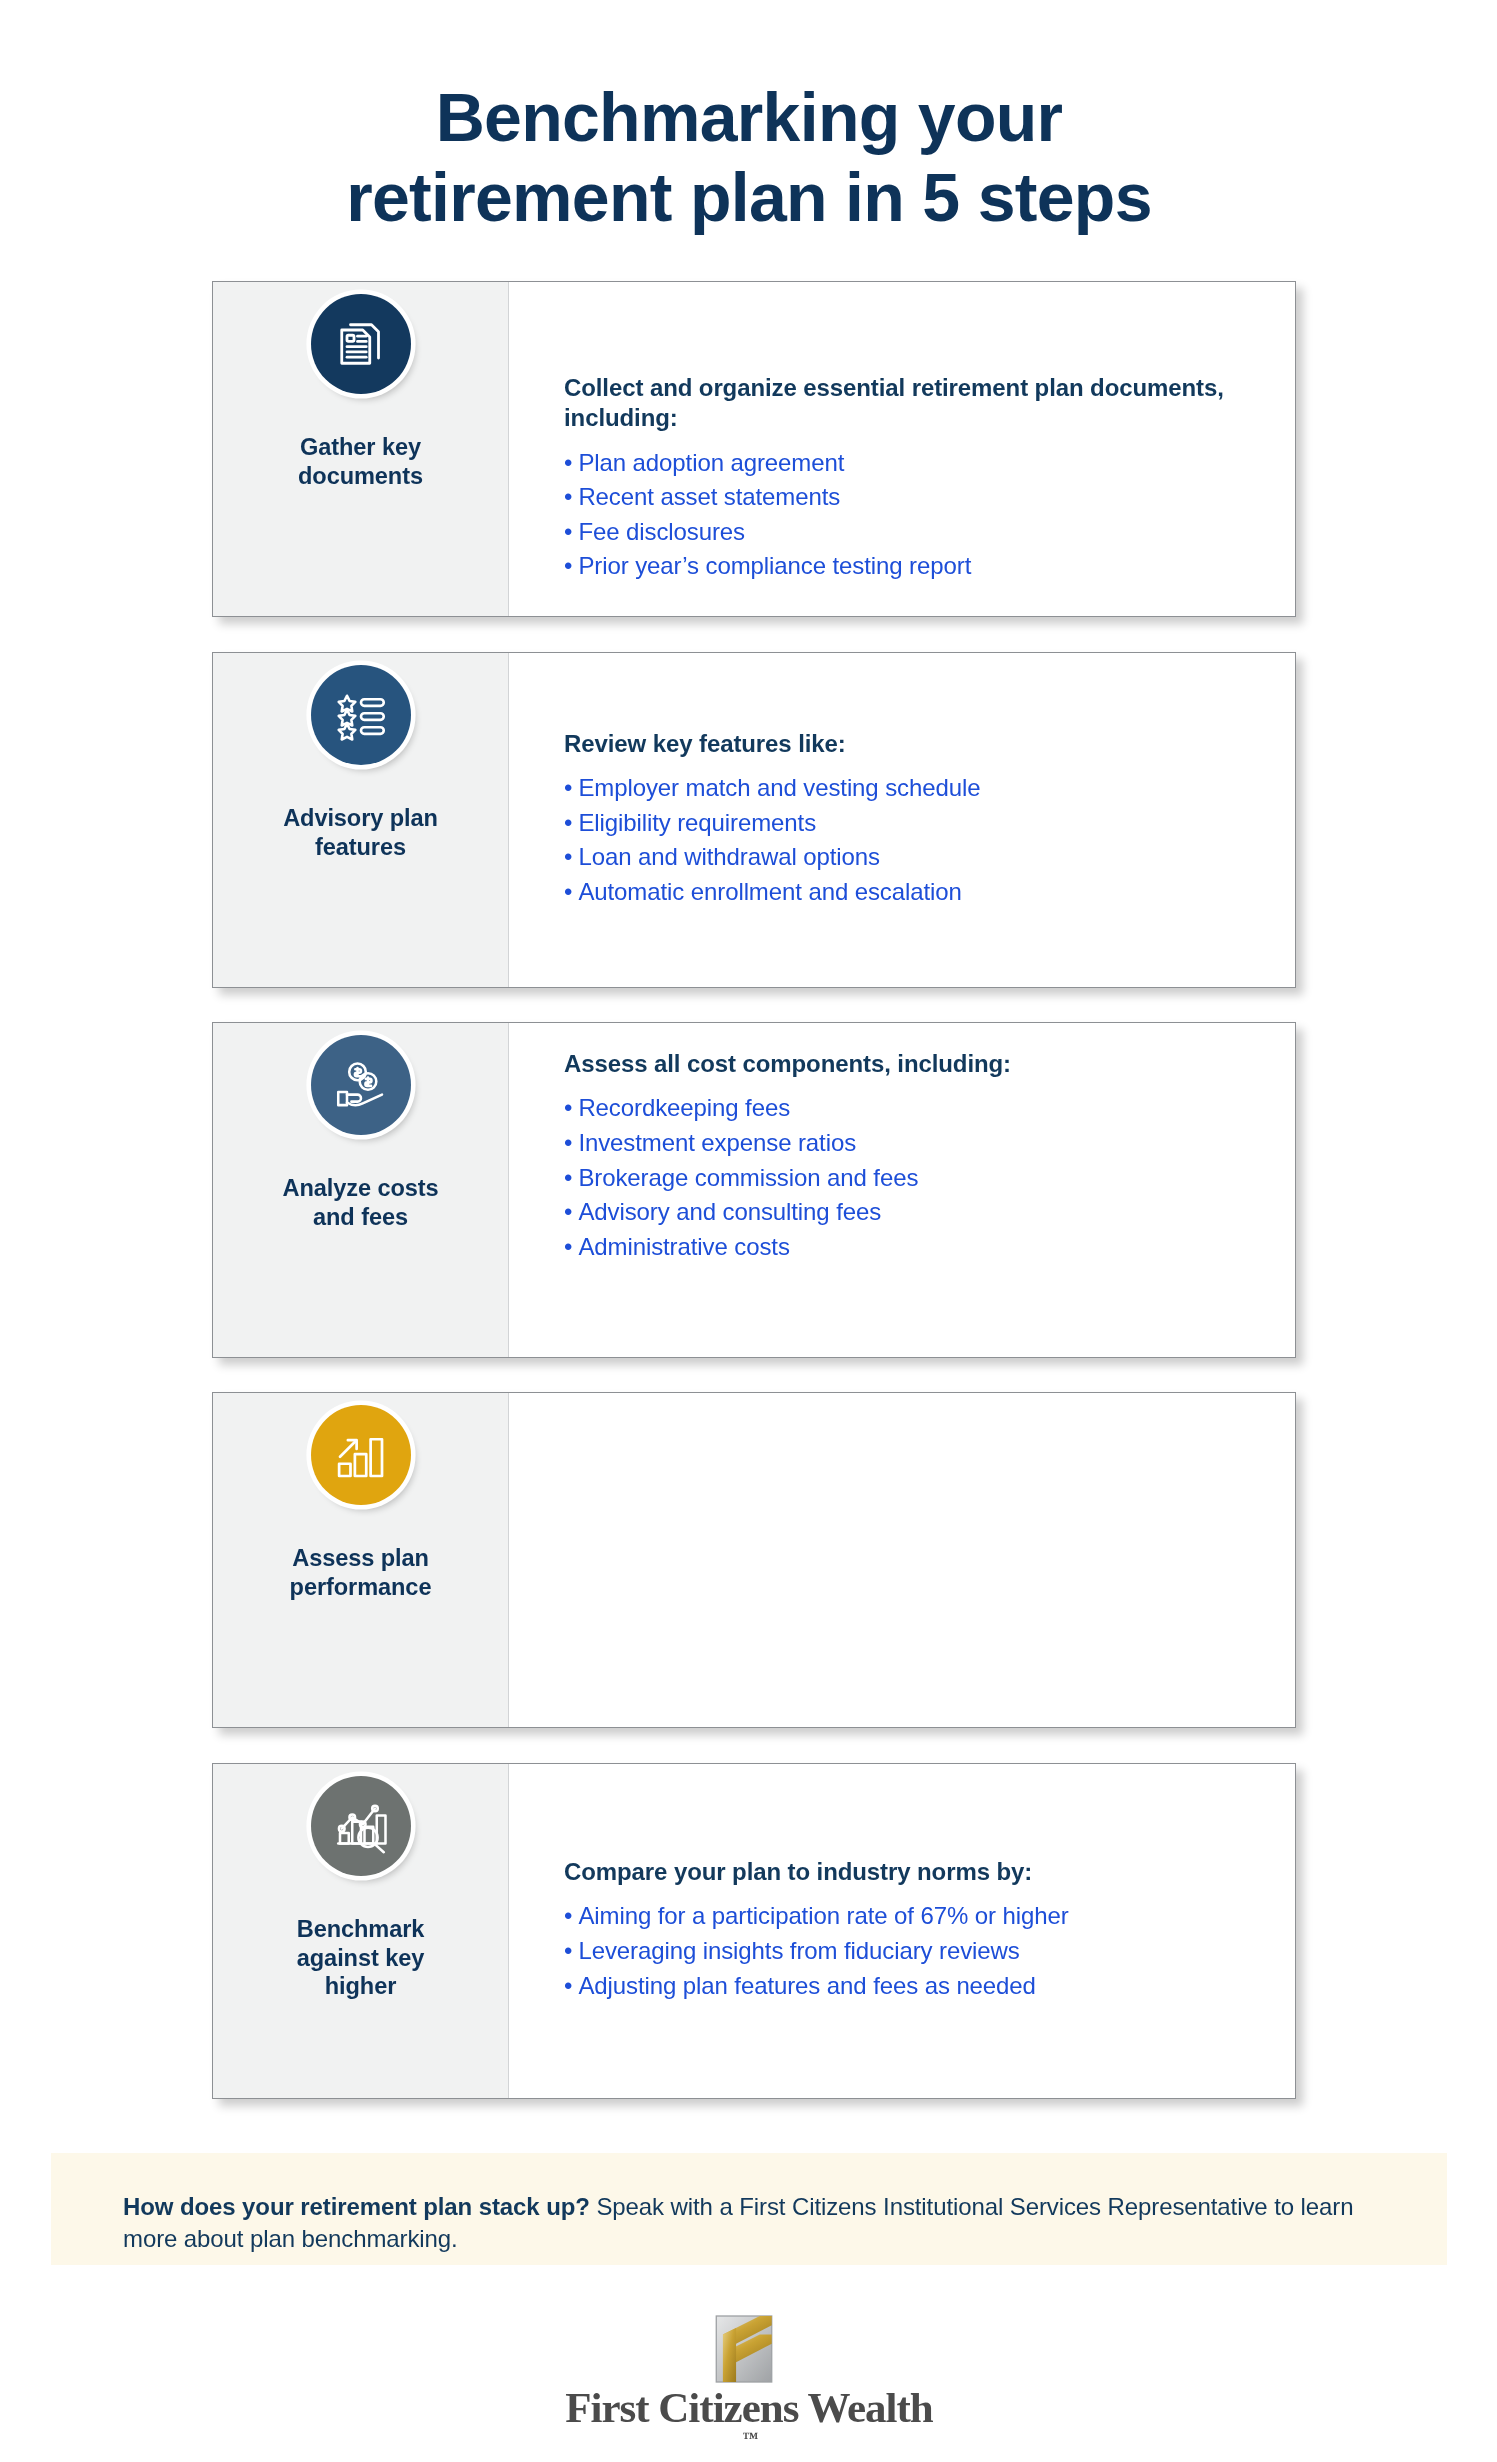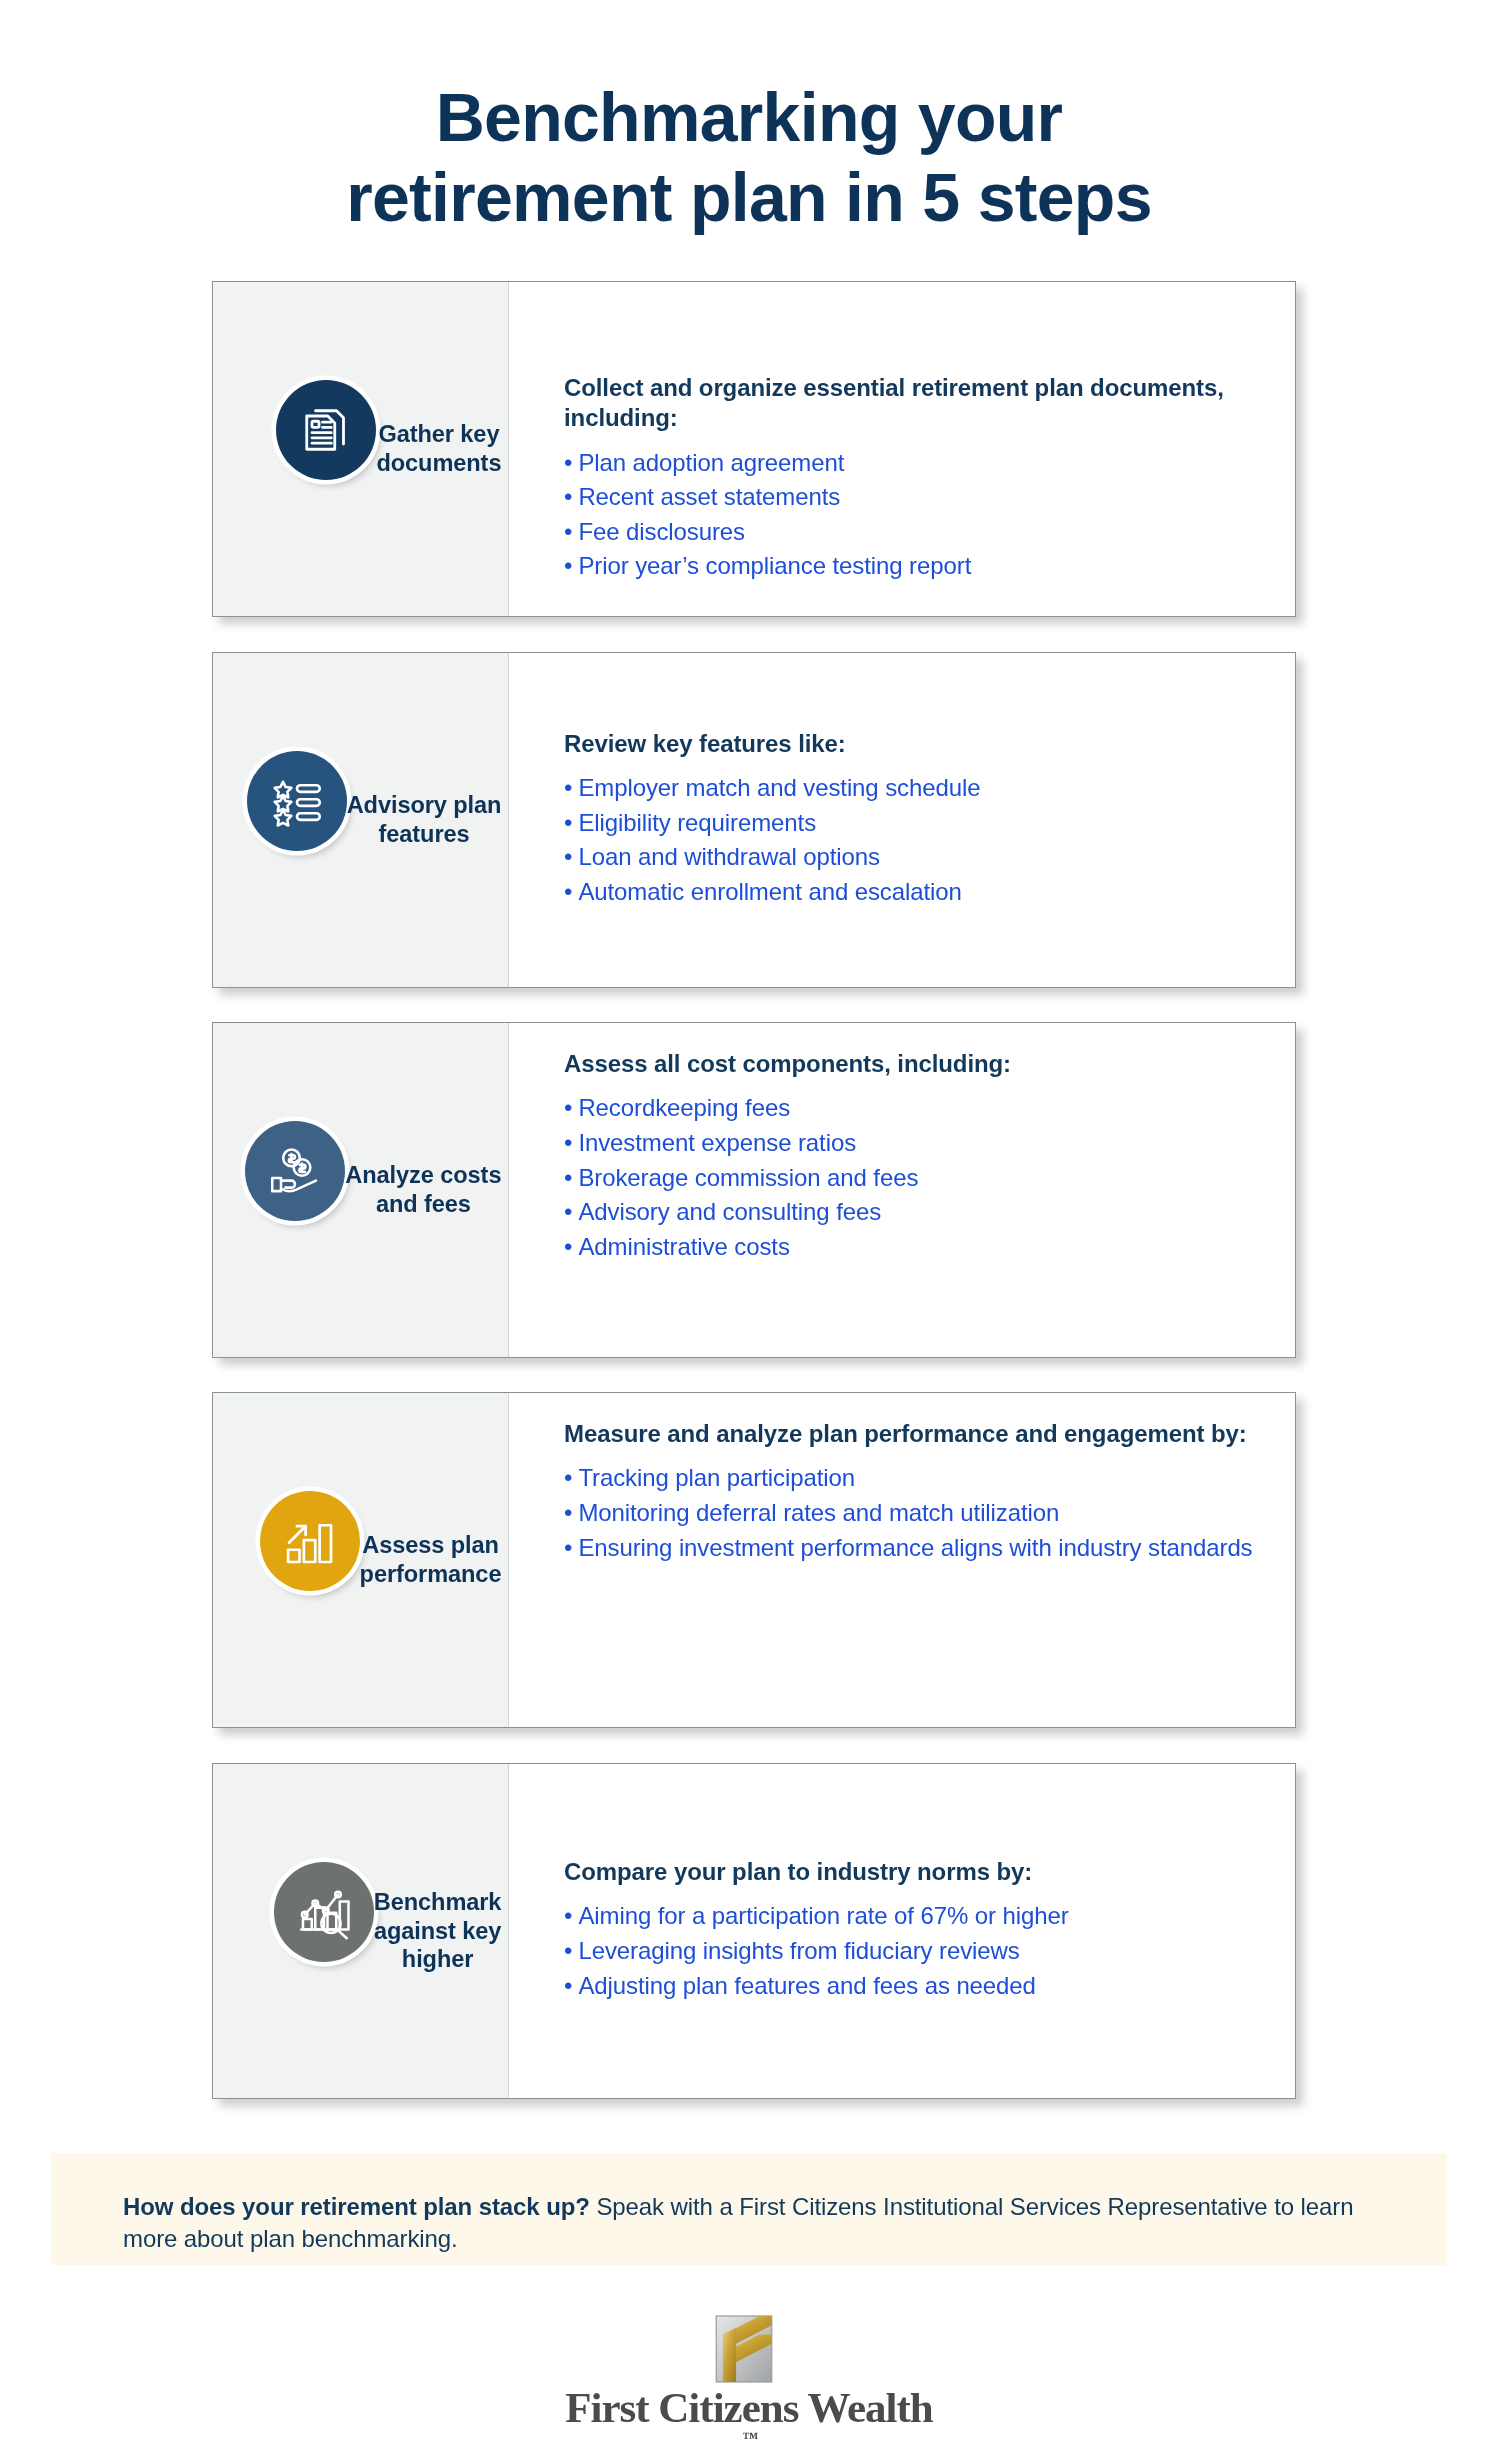--- a/index.html
+++ b/index.html
@@ -35,23 +35,23 @@
     display:flex;
     flex-direction:row;
     align-items:stretch;
   }
   .card-left{
     width:296px;
     flex:0 0 296px;
     background:#f1f2f2;
     border-right:1.3px solid #d2d4d6;
     display:flex;
-    flex-direction:row;
+    flex-direction:column;
     align-items:center;
-    justify-content:flex-end;
+    justify-content:flex-start;
     box-sizing:border-box;
     padding:11.8px 6.6px;
   }
   .icon-circle{
     width:100px;height:100px;border-radius:50%;
     display:flex;align-items:center;justify-content:center;
     box-shadow:0 0 0 4.6px #ffffff, 3.9px 5.3px 7.9px rgba(0,0,0,0.22);
     margin-bottom:39px;
   }
   .icon-circle svg{display:block;}
@@ -239,28 +239,20 @@
           <path d="M17 15 H27 V25"></path>
           <rect x="7" y="42" width="13" height="14"></rect>
           <rect x="25" y="31" width="13" height="25"></rect>
           <rect x="43" y="14" width="13" height="42"></rect>
         </svg>
       </div>
       <div class="step-label">
         <span>Assess plan</span><br>
         <span>performance</span>
       </div>
-    </div>
-    <div class="card-right" style="padding-top:26px;justify-content:flex-start;">
-      <p class="lead">Measure and analyze plan performance and engagement by:</p>
-      <ul class="bullets">
-        <li>Tracking plan participation</li>
-        <li>Monitoring deferral rates and match utilization</li>
-        <li>Ensuring investment performance aligns with industry standards</li>
-      </ul>
     </div>
   </div>
 
   <div class="card" style="top:1763px;height:336px;">
     <div class="card-left">
       <div class="icon-circle" style="background:#6d7270;">
         <svg width="56" height="56" viewBox="0 0 64 64" fill="none" stroke="#ffffff" stroke-width="2.9" stroke-linejoin="round" stroke-linecap="round">
           <path d="M6 52 H50"></path>
           <rect x="8" y="40" width="10" height="12"></rect>
           <rect x="22" y="27" width="10" height="25"></rect>

